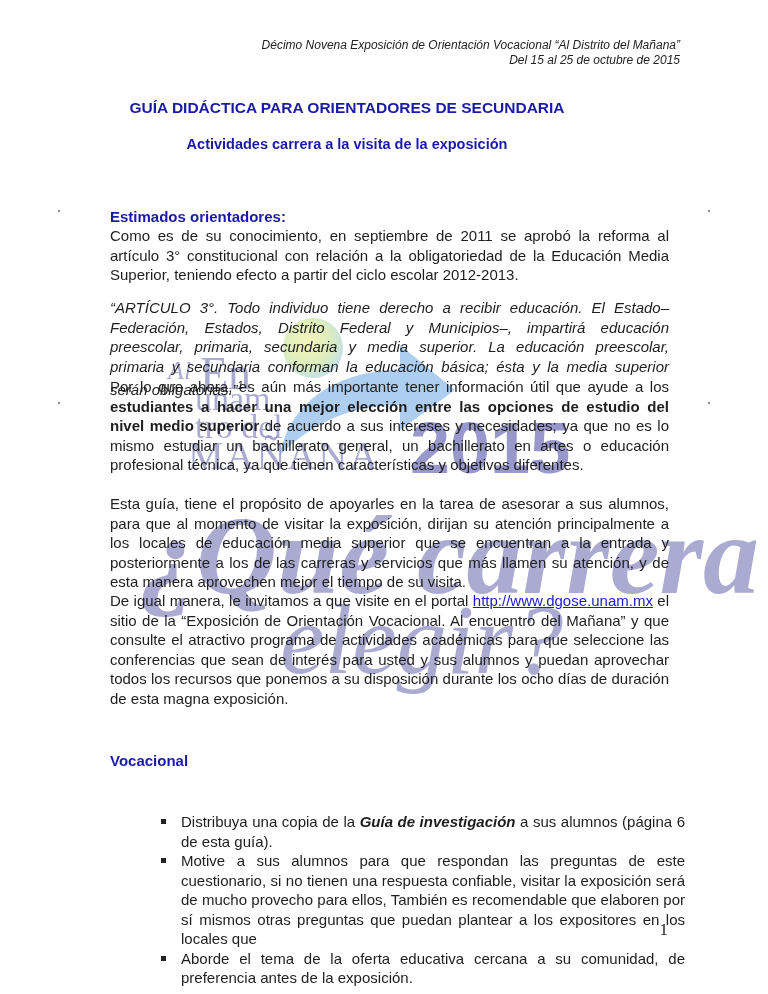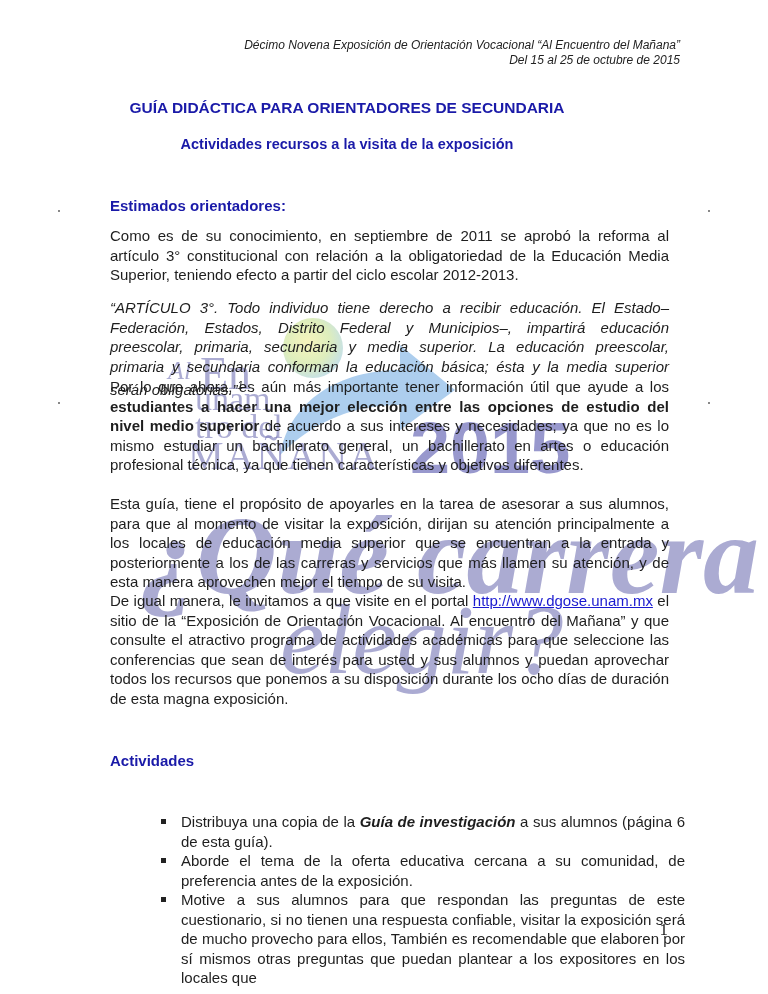--- a/index.html
+++ b/index.html
@@ -46,28 +46,28 @@
   <div class="wm wm-serif" style="left:168px; top:356px; font-size:26px; font-style:italic;">Al</div>
   <div class="wm wm-serif" style="left:200px; top:347px; font-size:46px;">En</div>
   <div class="wm wm-serif" style="left:195px; top:384px; font-size:34px; line-height:30px;">unam</div>
   <div class="wm wm-serif" style="left:195px; top:412px; font-size:34px; line-height:30px;">tro del</div>
   <div class="wm wm-serif" style="left:188px; top:432px; font-size:40px; letter-spacing:2px;">MAÑANA</div>
   <div class="wm" style="left:410px; top:400px; font-size:72px; font-weight:bold; color:#5a5ab0;margin-top:7px;">2015</div>
   <div class="wm wm-serif" style="left:140px; top:505px; font-size:112px; font-style:italic; font-weight:bold; line-height:100px;">¿Qué carrera</div>
   <div class="wm wm-serif" style="left:280px; top:590px; font-size:100px; font-style:italic; font-weight:normal; line-height:100px;">elegir?</div>
 
   <div class="running-header">
-    <div>Décimo Novena Exposición de Orientación Vocacional “Al Encuentro del Mañana”</div>
+    <div>Décimo Novena Exposición de Orientación Vocacional “Al Distrito del Mañana”</div>
     <div>Del 15 al 25 de octubre de 2015</div>
   </div>
 
   <div class="title main">GUÍA DIDÁCTICA PARA ORIENTADORES DE SECUNDARIA</div>
-  <div class="title sub">Actividades recursos a la visita de la exposición</div>
+  <div class="title sub">Actividades carrera a la visita de la exposición</div>
 
-  <div class="heading" style="top:197px;">Estimados orientadores:</div>
+  <div class="heading" style="top:208px;">Estimados orientadores:</div>
 
   <div class="dot" style="left:58px; top:210px;"></div>
   <div class="dot" style="left:708px; top:210px;"></div>
   <div class="dot" style="left:58px; top:402px;"></div>
   <div class="dot" style="left:708px; top:402px;"></div>
 
   <div class="para" style="top:226px;">Como es de su conocimiento, en septiembre de 2011 se aprobó la reforma al artículo 3° constitucional con relación a la obligatoriedad de la Educación Media Superior, teniendo efecto a partir del ciclo escolar 2012-2013.</div>
 
   <div class="para italic" style="top:298px;">
     <span>“ARTÍCULO 3°. Todo individuo tiene derecho a recibir educación. El Estado–Federación, Estados, Distrito Federal y Municipios–, impartirá educación preescolar, primaria, secundaria y media superior. La educación preescolar, primaria y secundaria conforman la educación básica; ésta y la media superior serán obligatorias.”</span><sup style="font-size:10px;">1</sup>
@@ -76,31 +76,31 @@
   <div class="para" style="top:377px;">
     <span>Por lo que ahora, es aún más importante tener información útil que ayude a los </span><b>estudiantes a hacer una mejor elección entre las opciones de estudio del nivel medio superior</b><span> de acuerdo a sus intereses y necesidades; ya que no es lo mismo estudiar un bachillerato general, un bachillerato en artes o educación profesional técnica, ya que tienen características y objetivos diferentes.</span>
   </div>
 
   <div class="para" style="top:494px;">Esta guía, tiene el propósito de apoyarles en la tarea de asesorar a sus alumnos, para que al momento de visitar la exposición, dirijan su atención principalmente a los locales de educación media superior que se encuentran a la entrada y posteriormente a los de las carreras y servicios que más llamen su atención, y de esta manera aprovechen mejor el tiempo de su visita.</div>
 
   <div class="para" style="top:591px;">
     <span>De igual manera, le invitamos a que visite en el portal </span><a href="#">http://www.dgose.unam.mx</a><span> el sitio de la “Exposición de Orientación Vocacional. Al encuentro del Mañana” y que consulte el atractivo programa de actividades académicas para que seleccione las conferencias que sean de interés para usted y sus alumnos y puedan aprovechar todos los recursos que ponemos a su disposición durante los ocho días de duración de esta magna exposición.</span>
   </div>
 
-  <div class="heading" style="top:752px;">Actividades</div>
+  <div class="heading" style="top:752px;">Vocacional</div>
 
   <ul class="bullets">
     <li>
       <span class="bullet"></span>
       <span>Distribuya una copia de la </span><b><i>Guía de investigación</i></b><span> a sus alumnos (página 6 de esta guía).</span>
     </li>
     <li>
       <span class="bullet"></span>
-      <span>Aborde el tema de la oferta educativa cercana a su comunidad, de preferencia antes de la exposición.</span>
+      <span>Motive a sus alumnos para que respondan las preguntas de este cuestionario, si no tienen una respuesta confiable, visitar la exposición será de mucho provecho para ellos, También es recomendable que elaboren por sí mismos otras preguntas que puedan plantear a los expositores en los locales que</span>
     </li>
     <li>
       <span class="bullet"></span>
-      <span>Motive a sus alumnos para que respondan las preguntas de este cuestionario, si no tienen una respuesta confiable, visitar la exposición será de mucho provecho para ellos, También es recomendable que elaboren por sí mismos otras preguntas que puedan plantear a los expositores en los locales que</span>
+      <span>Aborde el tema de la oferta educativa cercana a su comunidad, de preferencia antes de la exposición.</span>
     </li>
   </ul>
 
   <div class="page-num">1</div>
 </div>
 
 </body></html>

